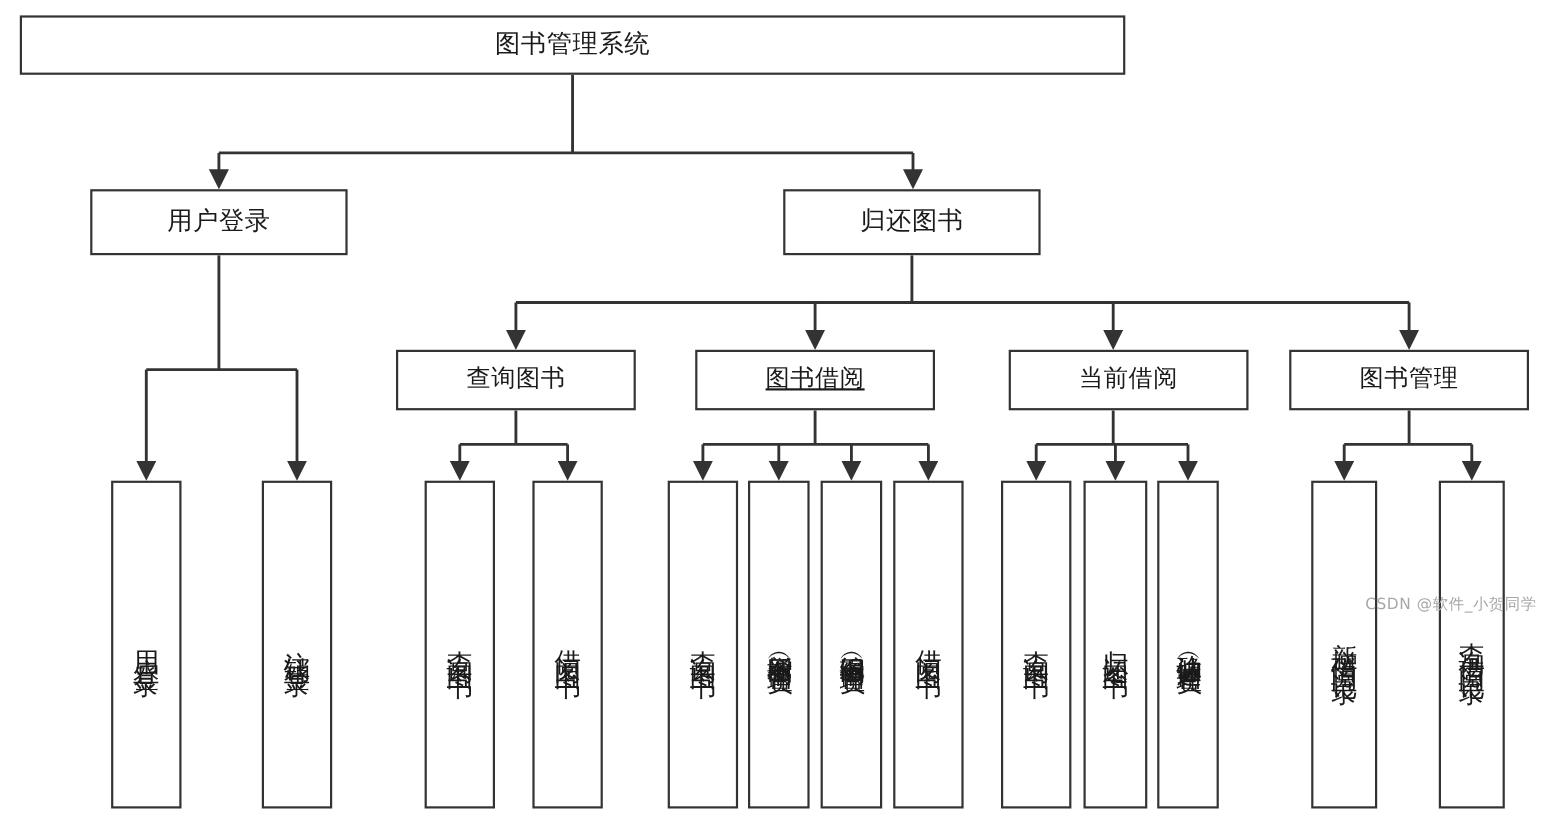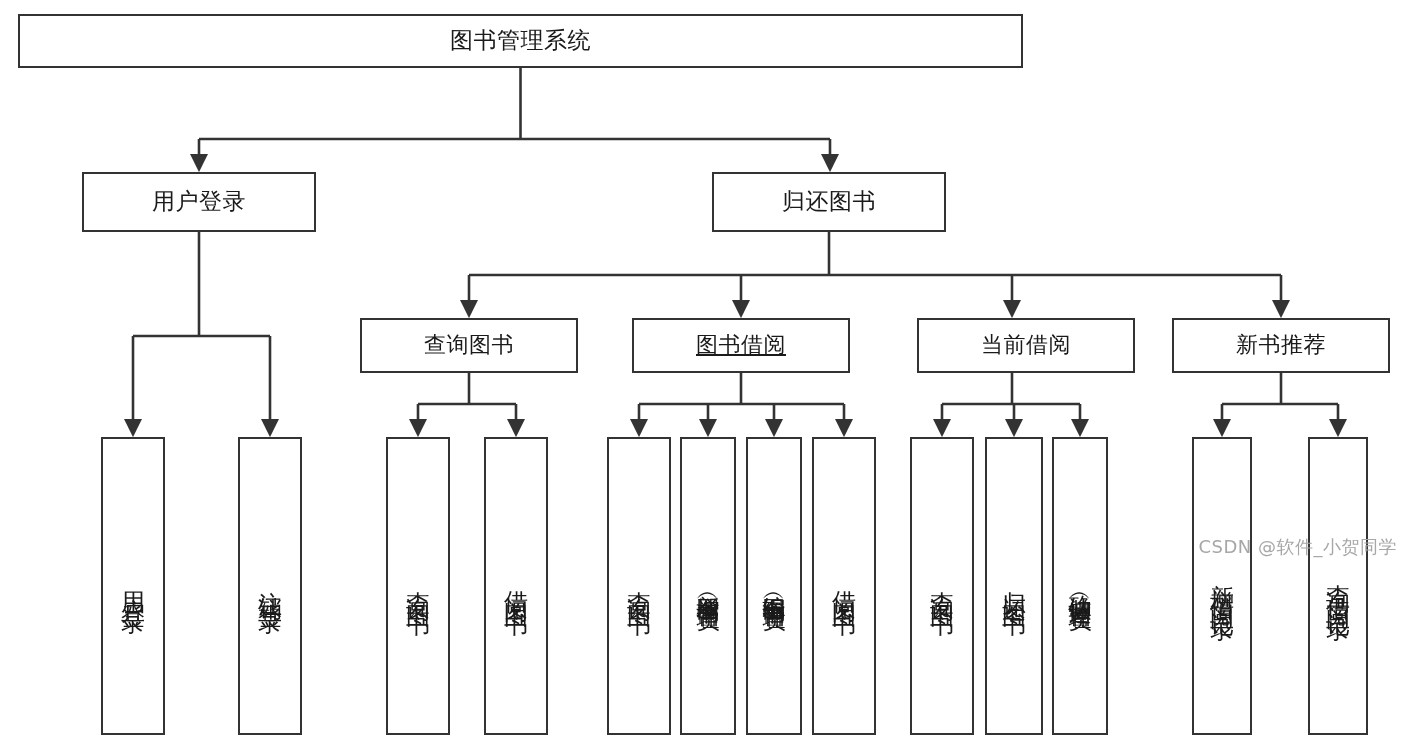--- a/index.html
+++ b/index.html
@@ -72,21 +72,21 @@
     max-height: 100%;
   }
   .node.leaf.tight .label {
     letter-spacing: 2px;
     font-size: 23px;
   }
   .watermark {
     position: absolute;
     right: 8px;
     bottom: 6px;
-    font-size: 18px;
+    font-size: 14px;
     color: #a7a7a7;
     letter-spacing: 0.5px;
     z-index: 3;
     white-space: nowrap;
     pointer-events: none;
   }
 </style>
 </head>
 <body>
 
@@ -156,21 +156,21 @@
   <div class="node level3" style="left:360px; top:318px; width:218px; height:55px;">
     <span class="label">查询图书</span>
   </div>
   <div class="node level3" style="left:632px; top:318px; width:218px; height:55px;text-decoration:underline;">
     <span class="label">图书借阅</span>
   </div>
   <div class="node level3" style="left:903px; top:318px; width:218px; height:55px;margin-left:14px;">
     <span class="label">当前借阅</span>
   </div>
   <div class="node level3" style="left:1172px; top:318px; width:218px; height:55px;">
-    <span class="label">新书推荐</span>
+    <span class="label">图书管理</span>
   </div>
 
   <div class="node leaf" style="left:101px; top:437px; width:64px; height:298px;">
     <span class="label">用户登录</span>
   </div>
   <div class="node leaf" style="left:238px; top:437px; width:64px; height:298px;">
     <span class="label">注销登录</span>
   </div>
 
   <div class="node leaf" style="left:386px; top:437px; width:64px; height:298px;">

